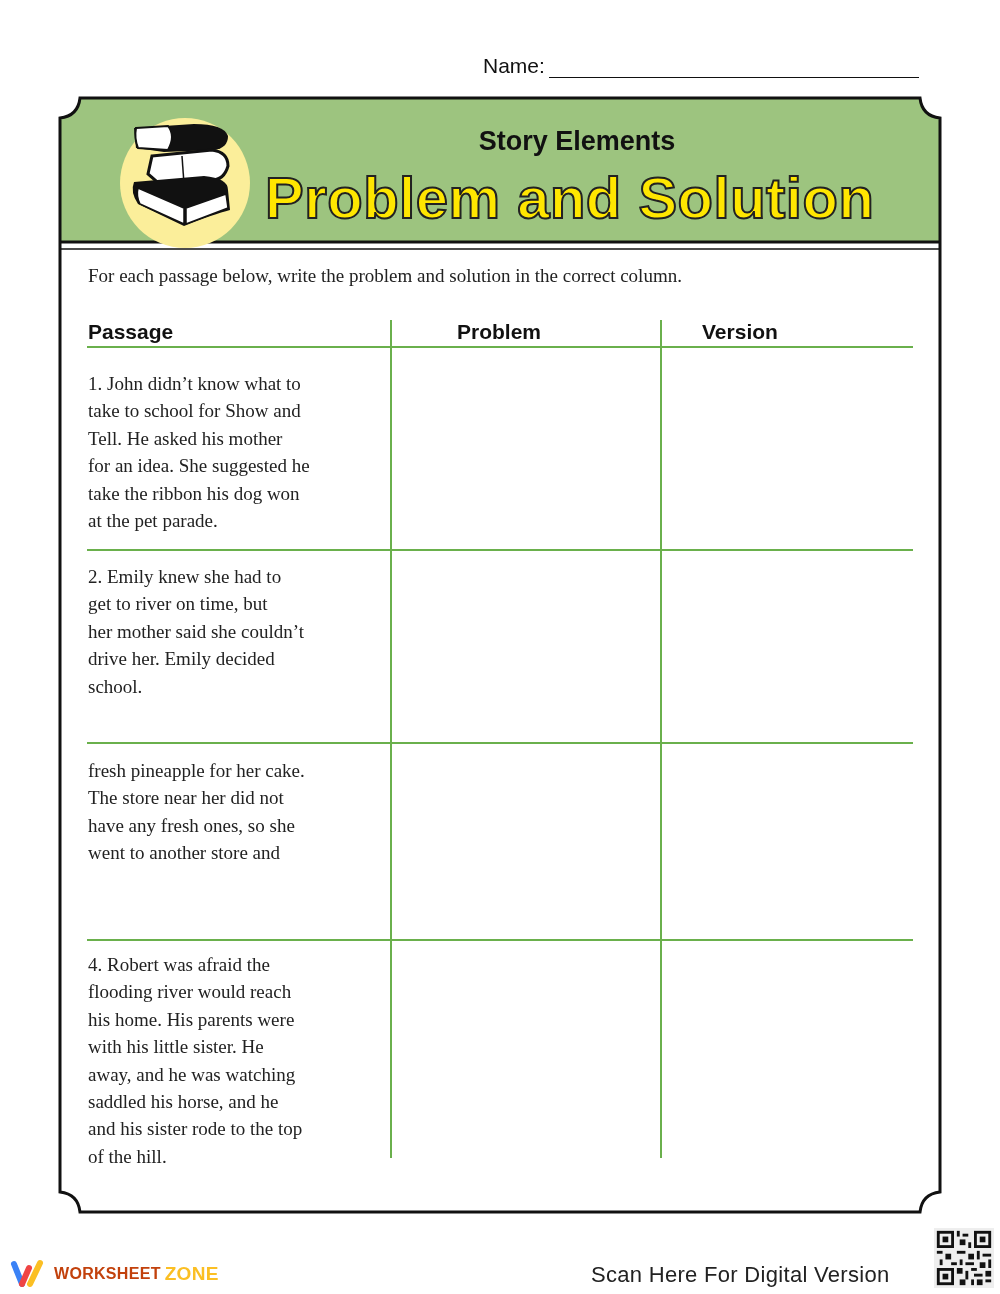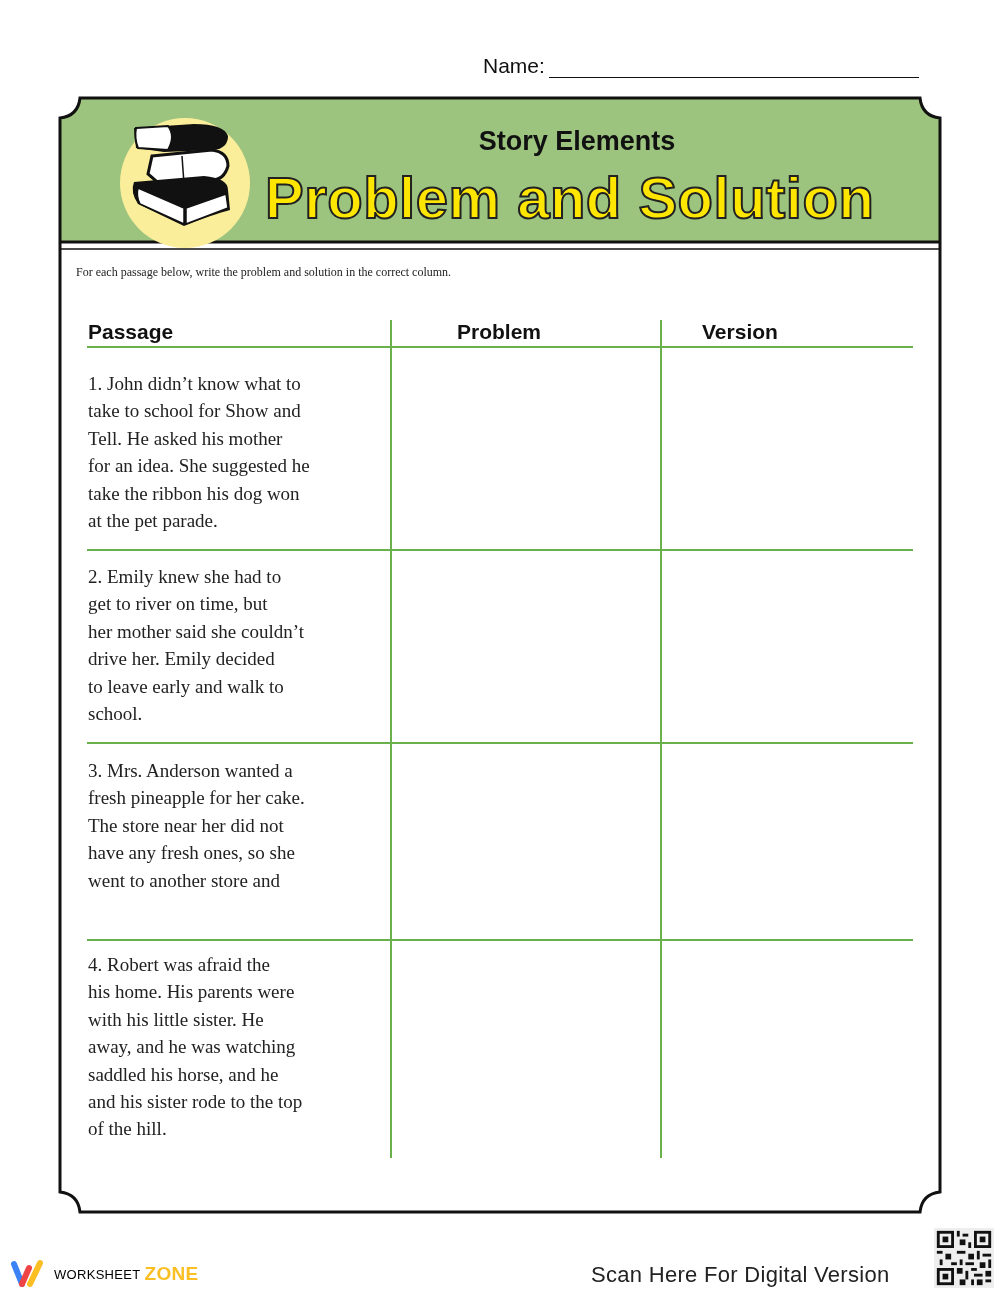--- a/index.html
+++ b/index.html
@@ -13,35 +13,35 @@
   .frame svg.border { position:absolute; left:0; top:0; }
 
   .header { position:absolute; left:60px; top:98px; width:880px; height:112px; }
   .books-circle { position:absolute; left:60px; top:20px; width:130px; height:130px; border-radius:50%; background:#fbee9a; }
   .books-svg { position:absolute; left:64px; top:16px; }
 
   .subtitle { position:absolute; left:0; width:1034px; top:28px; text-align:center; font-weight:bold; font-size:27px; color:#111; }
   .title { position:absolute; left:205px; top:66px; font-weight:bold; font-size:58px; color:#ffe600;
            -webkit-text-stroke:2px #222; letter-spacing:0.5px; white-space:nowrap; }
 
-  .instructions { position:absolute; left:76px; top:265px; font-family:"Liberation Serif", serif; font-size:12px; color:#222; }
+  .instructions { position:absolute; left:88px; top:265px; font-family:"Liberation Serif", serif; font-size:19px; color:#222; }
 
   .table-head { position:absolute; top:320px; font-weight:bold; font-size:21px; color:#111; }
   .th-passage { left:88px; }
   .th-problem { left:457px; }
   .th-solution { left:702px; }
 
   .hline { position:absolute; left:87px; width:826px; height:2px; background:#6ab04c; }
   .vline { position:absolute; width:2px; background:#6ab04c; top:320px; height:838px; }
 
   .passage { position:absolute; left:88px; width:280px; font-family:"Liberation Serif", serif; font-size:19px; line-height:27.4px; color:#222; }
   .answer-cell { position:absolute; }
 
   .footer-logo { position:absolute; left:10px; top:1259px; display:flex; align-items:center; }
-  .footer-logo .w1 { font-weight:normal; font-size:13px; color:#000000; letter-spacing:0.3px; margin-left:8px; }
+  .footer-logo .w1 { font-weight:bold; font-size:16px; color:#c2410c; letter-spacing:0.3px; margin-left:8px; }
   .footer-logo .w2 { font-weight:bold; font-size:19px; color:#fbbf24; letter-spacing:0.3px; margin-left:4px; }
 
   .scan-text { position:absolute; left:591px; top:1262px; font-size:22px; color:#222; letter-spacing:0.3px; }
   .qr { position:absolute; left:934px; top:1228px; width:60px; height:60px; background:#eee; }
 </style>
 </head>
 <body>
 
 <div class="name-line">
   <span class="label">Name:</span>
@@ -100,38 +100,37 @@
   <div>at the pet parade.</div>
 </div>
 <div class="answer-cell" style="left:393px;top:349px;width:266px;height:199px;"></div>
 <div class="answer-cell" style="left:663px;top:349px;width:250px;height:199px;"></div>
 
 <div class="passage" style="top:563px;">
   <div>2. Emily knew she had to</div>
   <div>get to river on time, but</div>
   <div>her mother said she couldn’t</div>
   <div>drive her. Emily decided</div>
-  <div>to leave early and walk to</div>
   <div>school.</div>
 </div>
 <div class="answer-cell" style="left:393px;top:552px;width:266px;height:189px;"></div>
 <div class="answer-cell" style="left:663px;top:552px;width:250px;height:189px;"></div>
 
 <div class="passage" style="top:757px;">
-  <div>3. Mrs. Anderson wanted a</div>
   <div>fresh pineapple for her cake.</div>
   <div>The store near her did not</div>
   <div>have any fresh ones, so she</div>
   <div>went to another store and</div>
 </div>
 <div class="answer-cell" style="left:393px;top:745px;width:266px;height:193px;"></div>
 <div class="answer-cell" style="left:663px;top:745px;width:250px;height:193px;"></div>
 
 <div class="passage" style="top:951px;">
   <div>4. Robert was afraid the</div>
+  <div>flooding river would reach</div>
   <div>his home. His parents were</div>
   <div>with his little sister. He</div>
   <div>away, and he was watching</div>
   <div>saddled his horse, and he</div>
   <div>and his sister rode to the top</div>
   <div>of the hill.</div>
 </div>
 <div class="answer-cell" style="left:393px;top:942px;width:266px;height:214px;"></div>
 <div class="answer-cell" style="left:663px;top:942px;width:250px;height:214px;"></div>
 

